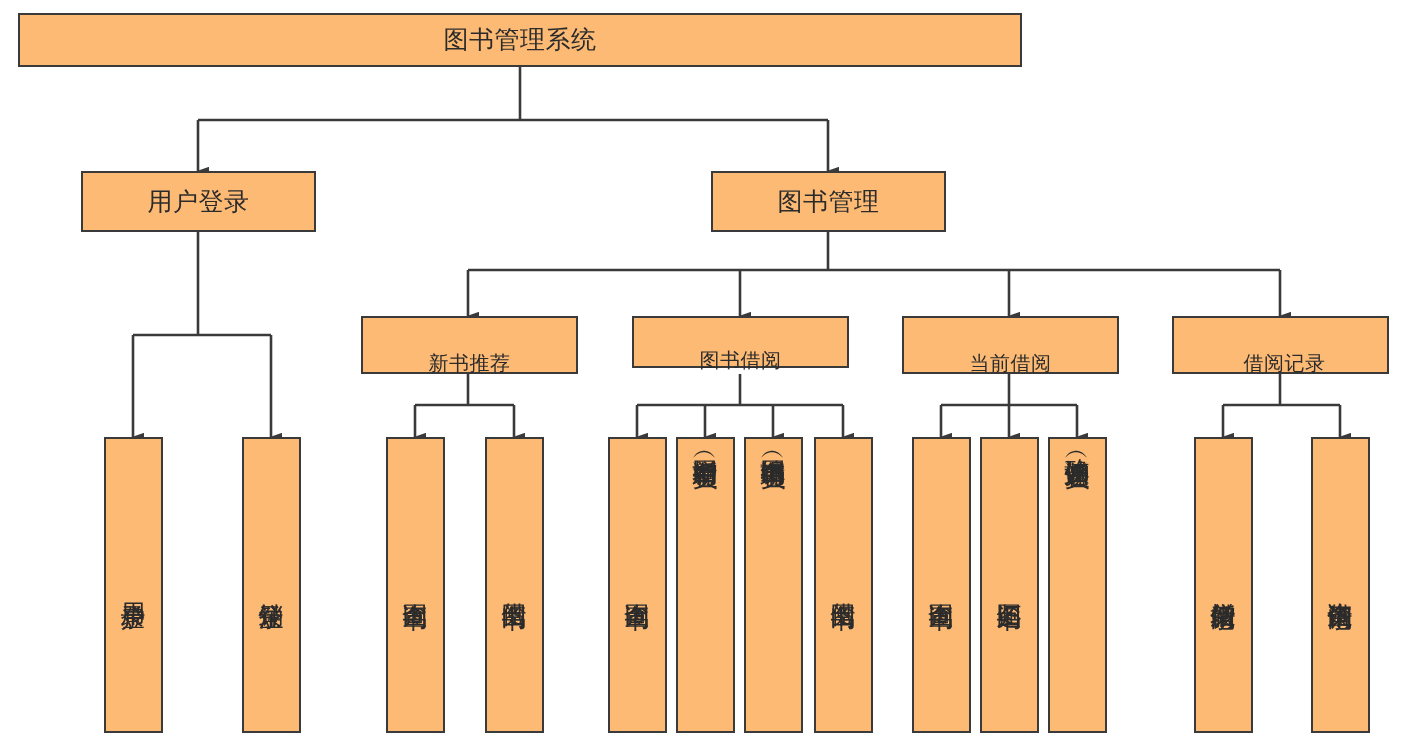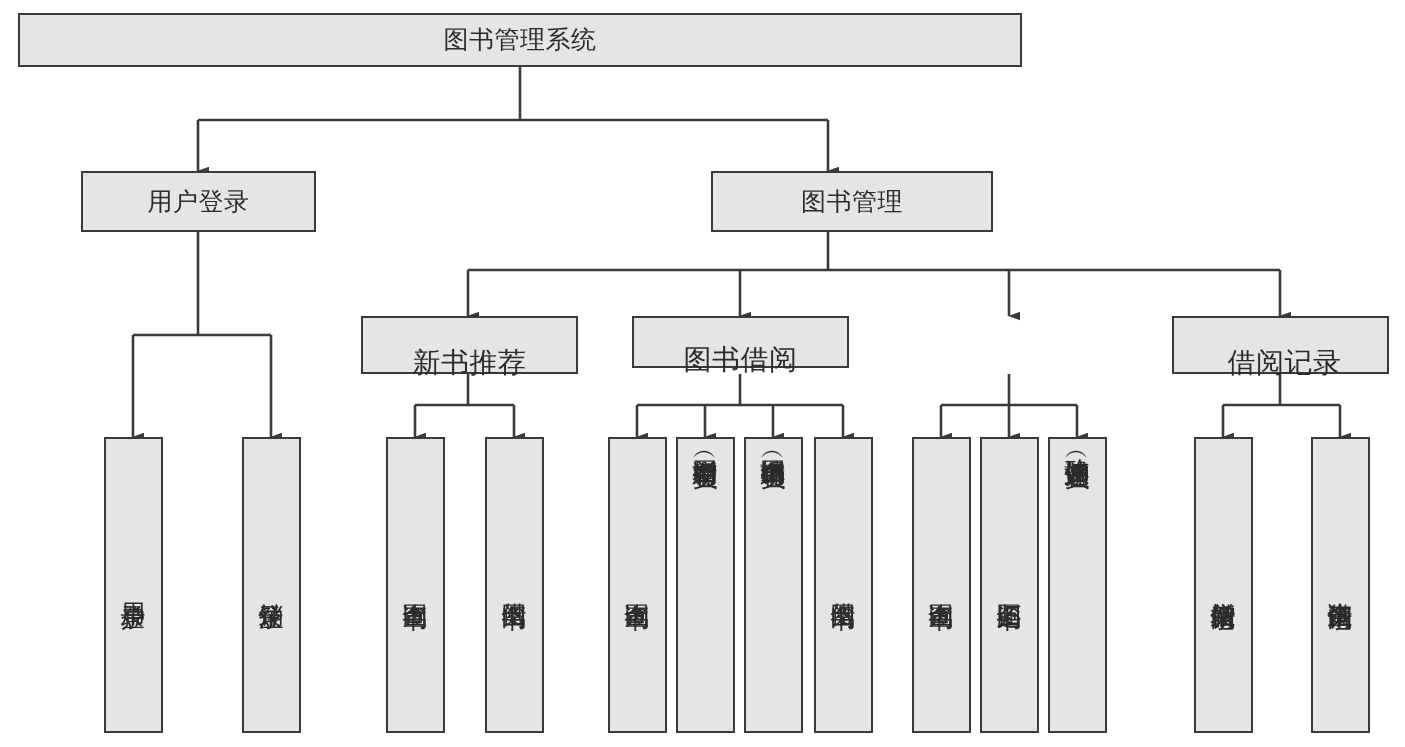--- a/index.html
+++ b/index.html
@@ -22,40 +22,40 @@
     left: 0;
     top: 0;
     width: 1405px;
     height: 747px;
     pointer-events: none;
   }
   .node {
     position: absolute;
     box-sizing: border-box;
     border: 2px solid #3a3a3a;
-    background: #e5e5e5;
+    background: #fdba74;
     display: flex;
     align-items: center;
     justify-content: center;
     color: #2b2b2b;
   }
   .node .label {
     display: block;
     white-space: nowrap;
   }
   .node-h .label {
     font-size: 25px;
     line-height: 1.1;
     letter-spacing: 0.5px;
   }
   .node-root .label {
     font-size: 25px;
   }
   .node-l3 .label {
-    font-size: 28px;
+    font-size: 20px;
     margin-top: 36px;
   }
   .node-leaf {
     align-items: flex-start;
     justify-content: center;
     padding-top: 0px;
   }
   .node-leaf .label {
     writing-mode: vertical-rl;
     text-orientation: upright;
@@ -132,30 +132,33 @@
     </g>
   </svg>
 
   <div class="node node-h node-root" style="left:18px; top:13px; width:1004px; height:54px;">
     <span class="label">图书管理系统</span>
   </div>
 
   <div class="node node-h" style="left:81px; top:171px; width:235px; height:61px;">
     <span class="label">用户登录</span>
   </div>
-  <div class="node node-h" style="left:711px; top:171px; width:282px; height:61px;">
+  <div class="node node-h" style="left:711px; top:171px; width:235px; height:61px;">
     <span class="label">图书管理</span>
   </div>
 
   <div class="node node-h node-l3" style="left:361px; top:316px; width:217px; height:58px;">
     <span class="label">新书推荐</span>
   </div>
   <div class="node node-h node-l3" style="left:632px; top:316px; width:217px; height:52px;">
     <span class="label">图书借阅</span>
   </div>
+  <div class="node node-h node-l3" style="left:902px; top:316px; width:217px; height:58px;">
+    <span class="label">当前借阅</span>
+  </div>
   <div class="node node-h node-l3" style="left:1172px; top:316px; width:217px; height:58px;padding-left:8px;">
     <span class="label">借阅记录</span>
   </div>
 
   <div class="node node-leaf mid" style="left:104px; top:437px; width:59px; height:296px;">
     <span class="label">用户登录</span>
   </div>
   <div class="node node-leaf mid" style="left:242px; top:437px; width:59px; height:296px;">
     <span class="label">注销登录</span>
   </div>

